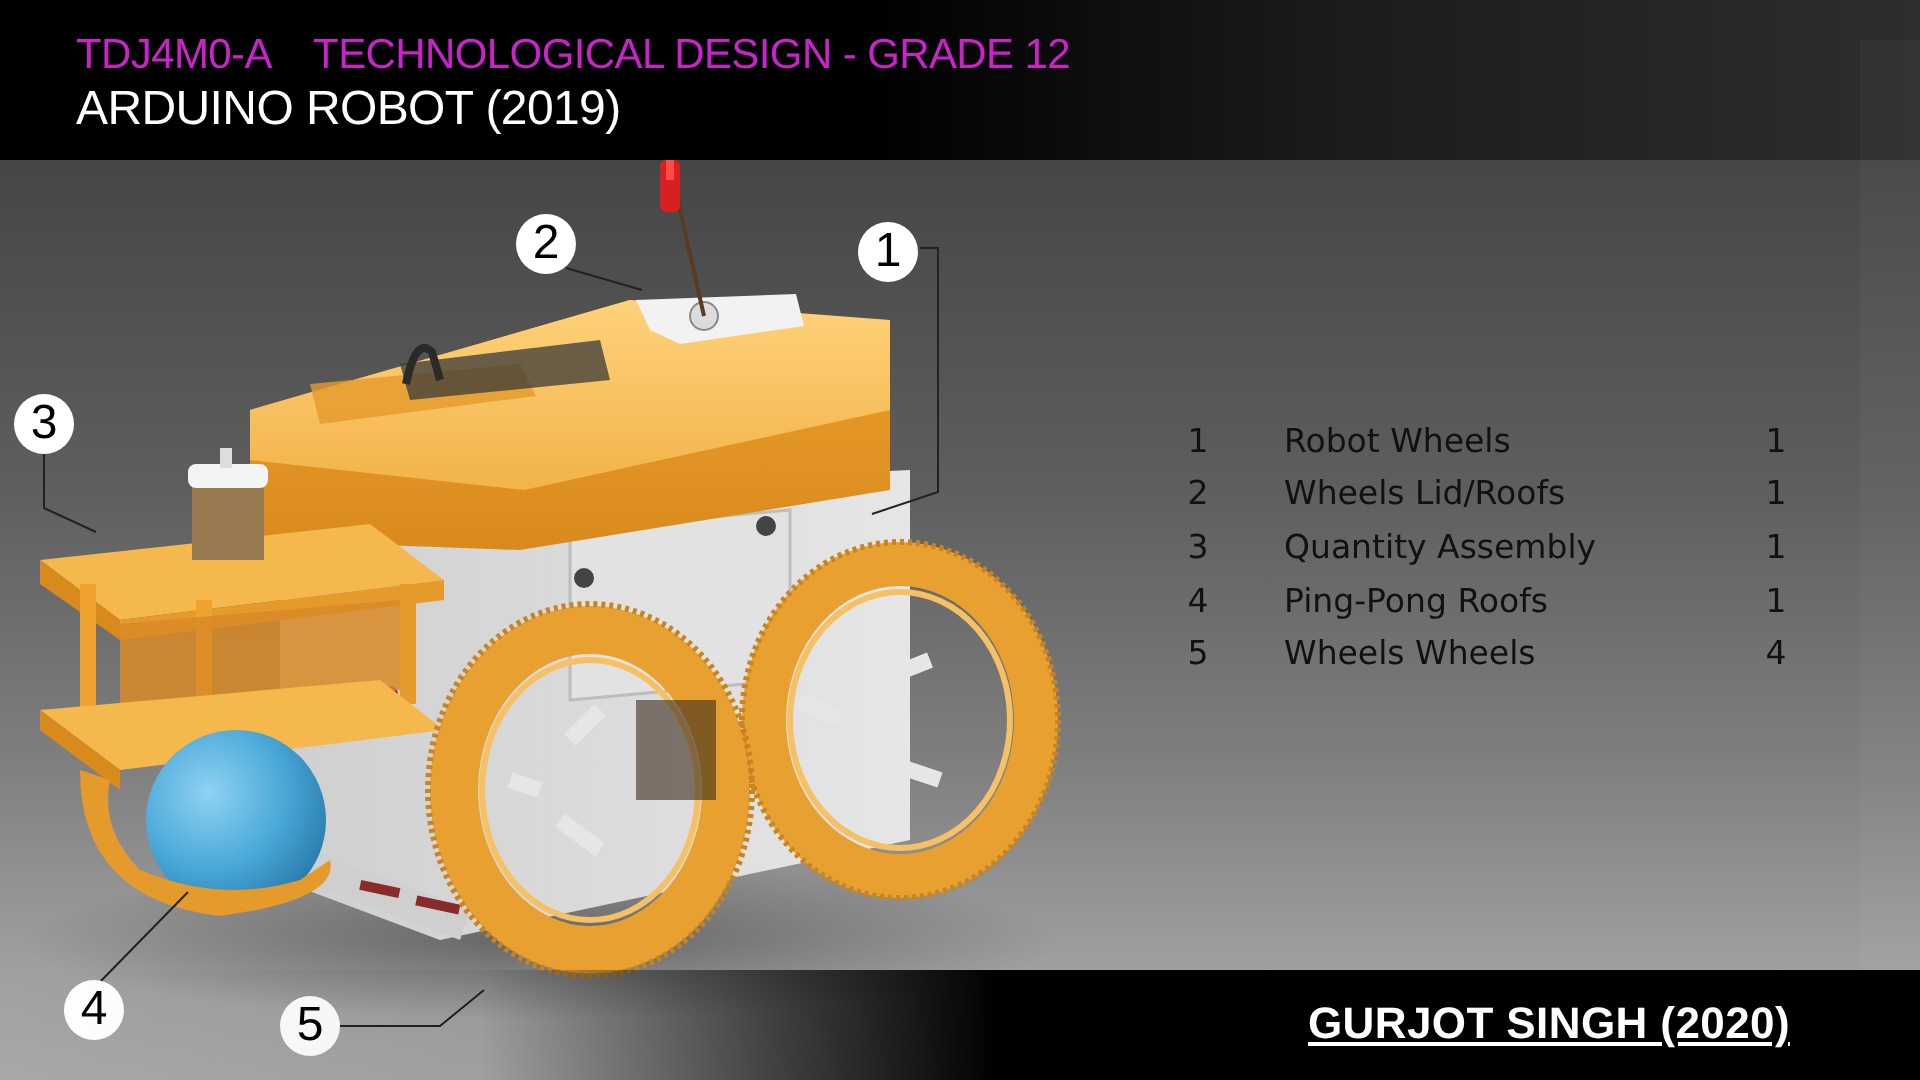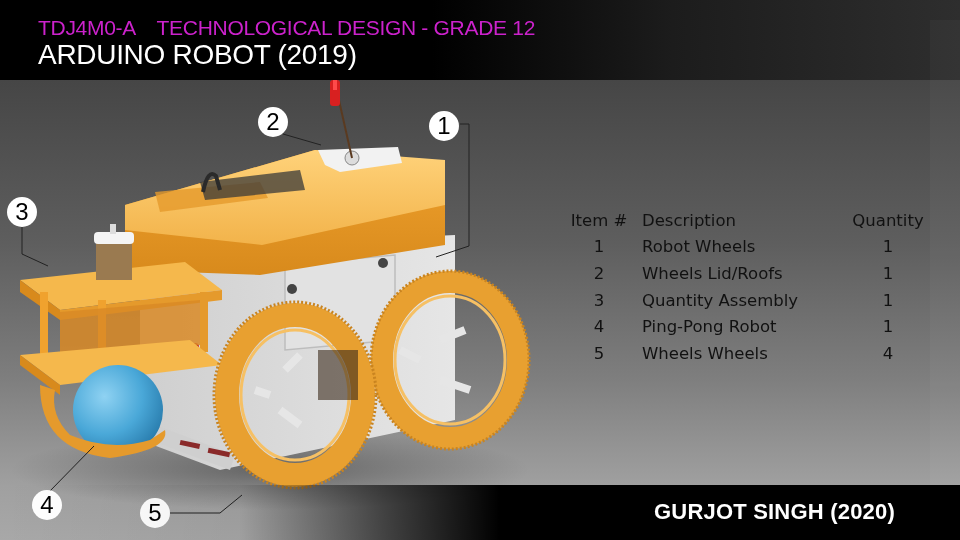--- a/index.html
+++ b/index.html
@@ -2,25 +2,25 @@
 <html><head>
 <meta charset="utf-8">
 <style>
   html,body{margin:0;padding:0;}
   body{width:960px;height:540px;overflow:hidden;position:relative;
     background:linear-gradient(180deg,#3a3a3a 0%,#4a4a4a 20%,#5e5e5e 45%,#7e7e7e 70%,#a0a0a0 90%,#a8a8a8 100%);
     font-family:"Liberation Sans",sans-serif;}
   .top-band{position:absolute;left:0;top:0;width:960px;height:80px;
     background:linear-gradient(90deg,#000 0%,#000 45%,#1c1c1c 70%,#2e2e2e 100%);}
   .title1{position:absolute;left:38px;top:14px;font-size:21px;color:#cc22cc;letter-spacing:-0.3px;white-space:pre;line-height:28px;}
-  .title2{position:absolute;left:38px;top:41px;font-size:28px;color:#ffffff;letter-spacing:-0.3px;line-height:28px;}
+  .title2{position:absolute;left:38px;top:41px;font-size:24px;color:#ffffff;letter-spacing:-0.3px;line-height:28px;}
   .right-strip{position:absolute;left:930px;top:20px;width:30px;height:470px;background:rgba(255,255,255,0.03);}
   .bottom-band{position:absolute;left:0;top:485px;width:960px;height:55px;
     background:linear-gradient(90deg,rgba(0,0,0,0) 0%,rgba(0,0,0,0.05) 25%,rgba(0,0,0,0.6) 40%,#000 52%,#000 100%);}
-  .footer{position:absolute;left:654px;top:499px;font-size:22px;font-weight:bold;color:#fff;letter-spacing:0.2px;}
+  .footer{position:absolute;left:654px;top:499px;font-size:22px;font-weight:bold;color:#fff;letter-spacing:0.2px;text-decoration:underline;}
   table.parts{position:absolute;left:556px;top:207px;border-collapse:collapse;
     font-family:"DejaVu Sans",sans-serif;font-size:16.5px;color:#111;}
   table.parts td,table.parts th{padding:0;height:26.6px;font-weight:normal;text-align:left;white-space:nowrap;}
   .c-item{width:86px;text-align:center !important;}
   .c-desc{width:196px;}
   .c-qty{width:100px;text-align:center !important;}
   svg.art{position:absolute;left:0;top:0;}
   .callout{position:absolute;width:30px;height:30px;border-radius:50%;background:#fff;color:#000;
     font-size:24px;line-height:30px;text-align:center;}
 </style>
@@ -125,43 +125,38 @@
 </svg>
 
 <div class="callout" style="left:429px;top:111px;">1</div>
 <div class="callout" style="left:258px;top:107px;">2</div>
 <div class="callout" style="left:7px;top:197px;">3</div>
 <div class="callout" style="left:32px;top:490px;">4</div>
 <div class="callout" style="left:140px;top:498px;">5</div>
 
 <table class="parts">
   <tbody>
-      <tr>
-    <th class="c-item">Item #</th>
-    <th class="c-desc">Description</th>
-    <th class="c-qty">Quantity</th>
-  </tr>
   <tr>
     <td class="c-item">1</td>
     <td class="c-desc">Robot Wheels</td>
     <td class="c-qty">1</td>
   </tr>
   <tr>
     <td class="c-item">2</td>
     <td class="c-desc">Wheels Lid/Roofs</td>
     <td class="c-qty">1</td>
   </tr>
   <tr>
     <td class="c-item">3</td>
     <td class="c-desc">Quantity Assembly</td>
     <td class="c-qty">1</td>
   </tr>
   <tr>
     <td class="c-item">4</td>
-    <td class="c-desc">Ping-Pong Robot</td>
+    <td class="c-desc">Ping-Pong Roofs</td>
     <td class="c-qty">1</td>
   </tr>
   <tr>
     <td class="c-item">5</td>
     <td class="c-desc">Wheels Wheels</td>
     <td class="c-qty">4</td>
   </tr>
 </tbody>
   </table>
 

